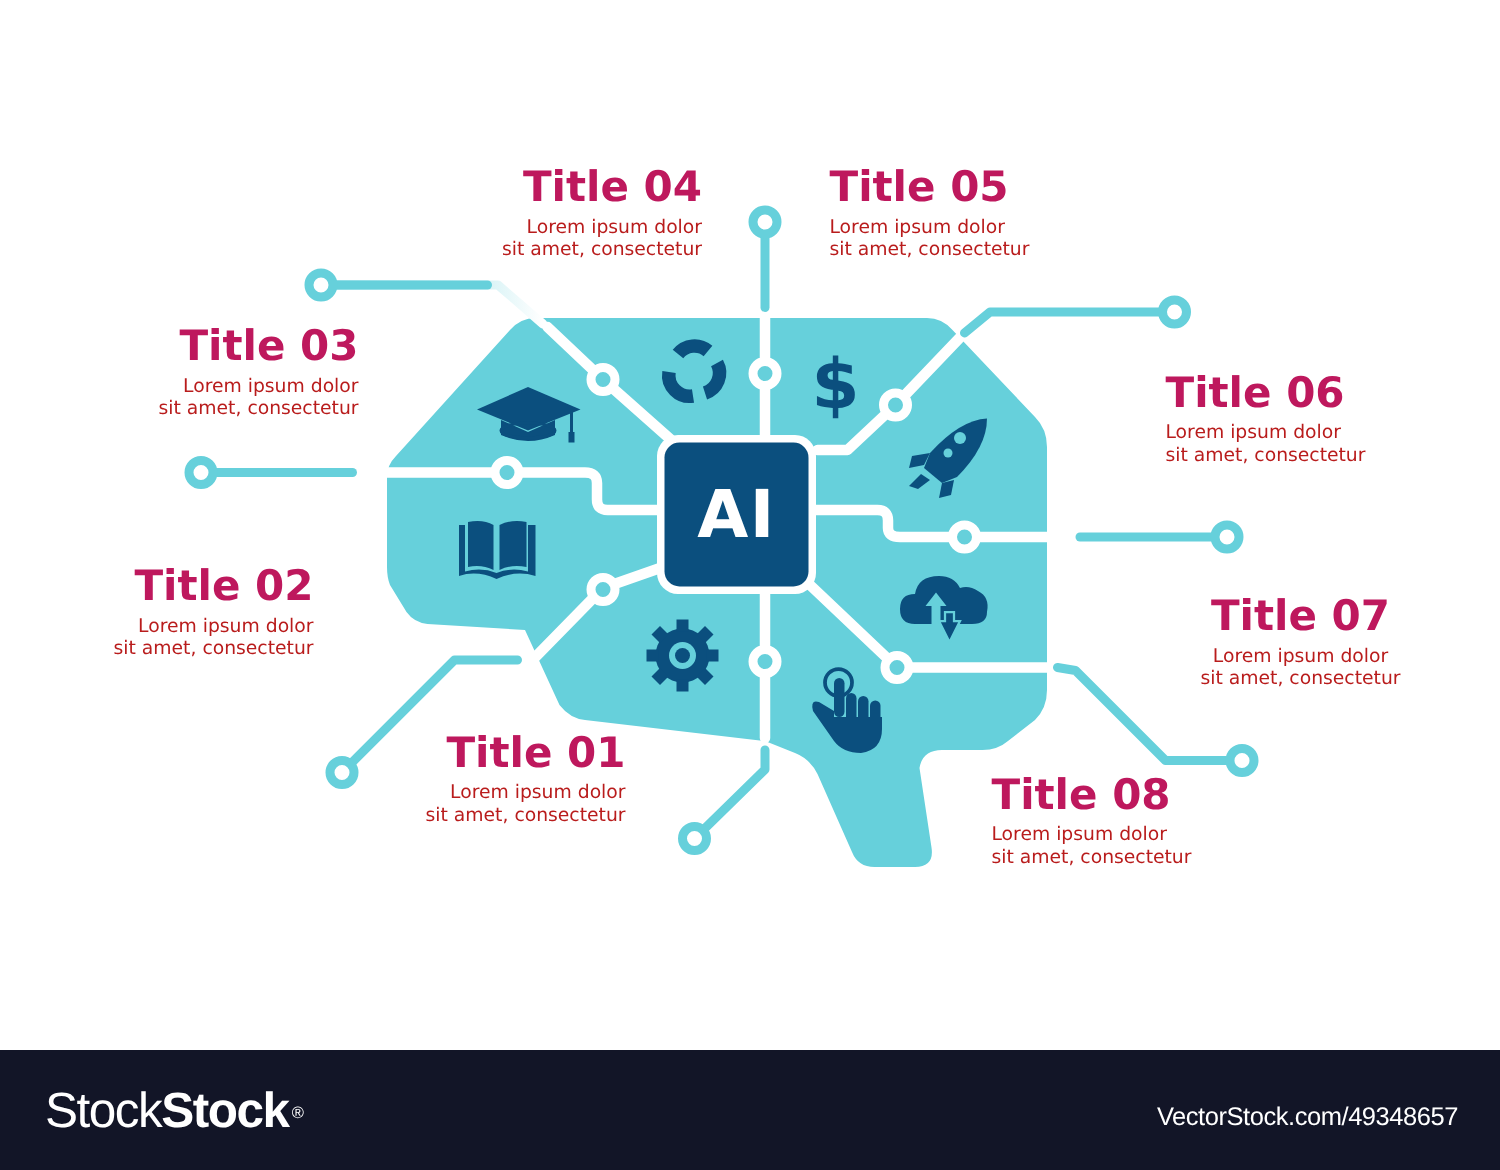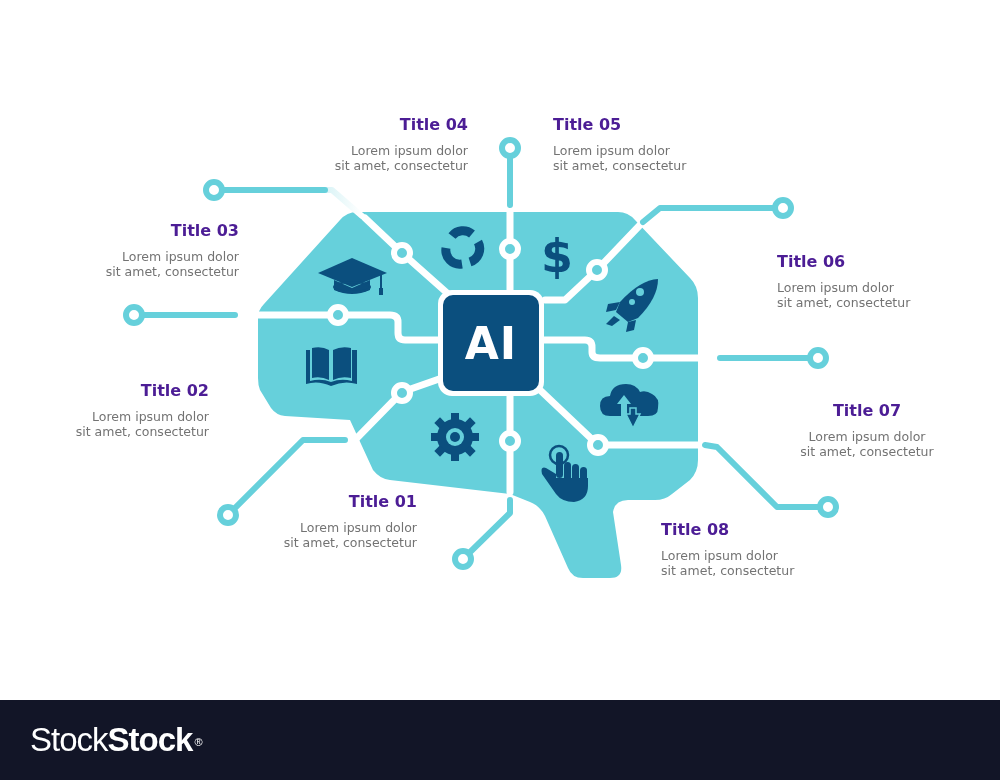--- a/index.html
+++ b/index.html
@@ -11,30 +11,30 @@
   #diagram {
     position: absolute; left: 0; top: 0; width: 1000px; height: 700px;
   }
   .label {
     position: absolute;
     color: #111;
   }
   .label .title {
     font-family: "DejaVu Sans", sans-serif;
     font-weight: bold;
-    font-size: 16px;
+    font-size: 28px;
     letter-spacing: 0px;
     line-height: 24px;
-    color: #4c1d95;
+    color: #be185d;
   }
   .label .desc {
     font-family: "DejaVu Sans", sans-serif;
     font-size: 12.5px;
     line-height: 15px;
-    color: #737373;
+    color: #b91c1c;
     margin-top: 6px;
   }
   .label.right { text-align: right; }
   .label.left { text-align: left; }
 
   .chip-text {
     position: absolute;
     left: 442px; top: 294px; width: 98px; height: 98px;
     display: flex; align-items: center; justify-content: center;
     color: #ffffff;
@@ -296,13 +296,14 @@
         <div>Lorem ipsum dolor</div>
         <div>sit amet, consectetur</div>
       </div>
   </div>
 </div>
 
 <div id="footer">
   <div class="brand">
     <span class="light">Stock</span><span class="bold">Stock</span><sup>®</sup>
   </div>
+  <div class="url">VectorStock.com/49348657</div>
 </div>
 
 </body></html>

